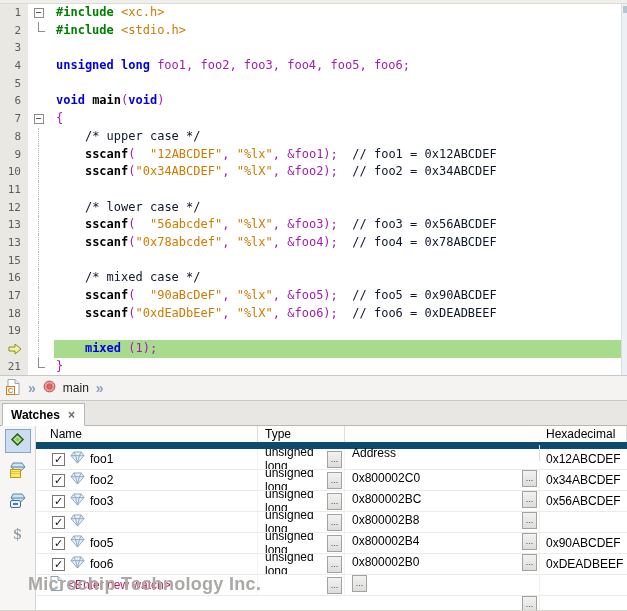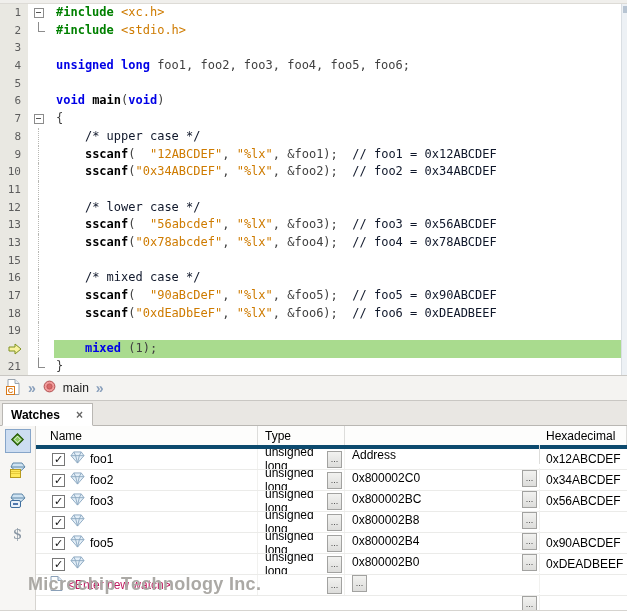--- a/index.html
+++ b/index.html
@@ -28,49 +28,49 @@
                       border-left:1px dotted #b8b8b4; }
   .fold.end::before { content:""; position:absolute; left:10px; top:0; width:6px; height:9px;
                       border-left:1px solid #8c8c8c; border-bottom:1px solid #8c8c8c; }
   .code { flex:1; padding-left:2px; }
   .code.hl { background:#a9db8e; }
   .c-pp { color:#008000; font-weight:bold; }
   .c-str { color:#ce7b00; }
   .c-kw { color:#0000e6; font-weight:bold; }
   .c-fn { color:#000; font-weight:bold; }
   .c-cm { color:#0f172a; }
-  .c-pl { color:#404040; }
+  .c-pl { color:#a21caf; }
 
   
   .breadcrumb { height:26px; background:#f4f3f1; border-top:1px solid #c9c7c3;
                 border-bottom:1px solid #c9c7c3; display:flex; align-items:center;
                 padding-left:6px; gap:7px; }
   .crumb-chevron { color:#8aa0bc; font-weight:bold; font-size:14px; line-height:1; }
   .crumb-label { color:#1a1a1a; }
 
   
   .tabbar { height:25px; background:#e9e7e3; border-bottom:1px solid #b9b7b3; display:flex; }
   .tab { position:relative; top:2px; height:23px; background:#fff;
          border:1px solid #b9b7b3; border-bottom:1px solid #fff;
-         display:flex; align-items:center; gap:16px; padding:0 9px 0 8px;
+         display:flex; align-items:center; gap:8px; padding:0 9px 0 8px;
          font-weight:bold; margin-left:2px; }
   .tab .close { font-weight:bold; color:#666; font-size:12px; cursor:default; }
 
   
   .panel { display:flex; height:184px; background:#fff; }
   .vtoolbar { flex:none; width:36px; background:#f7f6f4; border-right:1px solid #d6d4d0;
               display:flex; flex-direction:column; align-items:center; padding-top:3px; gap:7px; }
   .vbtn { width:26px; height:24px; display:flex; align-items:center; justify-content:center;
           border:1px solid transparent; }
   .vbtn.sel { background:#cdddf1; border:1px solid #86a5c9; }
   .vbtn .dollar { font-family:"DejaVu Serif", serif; font-size:15px; color:#8a97a4; }
 
   .table { flex:1; display:flex; flex-direction:column; }
   .trow { display:flex; height:21px; border-bottom:1px solid #ebebe9; align-items:center; }
-  .thead { height:23px; background:#fdfdfc; border-bottom:4px solid #0c4a6e; font-weight:normal; }
+  .thead { height:23px; background:#fdfdfc; border-bottom:7px solid #0c4a6e; font-weight:normal; }
   .cell { height:100%; display:flex; align-items:center; border-right:1px solid #f1f1ef; overflow:hidden; }
   .thead .cell { border-right:1px solid #dddddb; }
   .col-name { width:222px; padding-left:14px; gap:5px; }
   .col-type { width:87px; padding-left:7px; }
   .col-addr { width:195px; padding-left:7px;margin-top:38px; }
   .col-hex  { flex:1; padding-left:6px; border-right:none; }
   .cell .lbl { flex:1; }
   .ebtn { flex:none; width:15px; height:17px; margin-right:2px;
           background:linear-gradient(#f2f2f0,#dddddb); border:1px solid #a2a2a0;
           font-size:9px; color:#444; line-height:14px; text-align:center; }
@@ -295,20 +295,21 @@
             <span class="lbl">0x90ABCDEF</span>
           </div>
         </div>
         <div class="trow">
           <div class="cell col-name">
             <div class="cbx">✓</div>
             <span><svg width="15" height="13" viewBox="0 0 16 14">
                 <polygon points="4,1 12,1 15,5 8,13 1,5" fill="#e4eff8" stroke="#8aa8c0"></polygon>
                 <path d="M1,5 h14 M4,1 L6,5 L8,13 M12,1 L10,5 L8,13" fill="none" stroke="#8aa8c0"></path>
               </svg></span>
+            <span class="lbl">foo6</span>
           </div>
           <div class="cell col-type">
             <span class="lbl">unsigned long</span>
             <div class="ebtn">...</div>
           </div>
           <div class="cell col-addr">
             <div class="ebtn">...</div>
           </div>
           <div class="cell col-hex">
             <span class="lbl">0xDEADBEEF</span>

